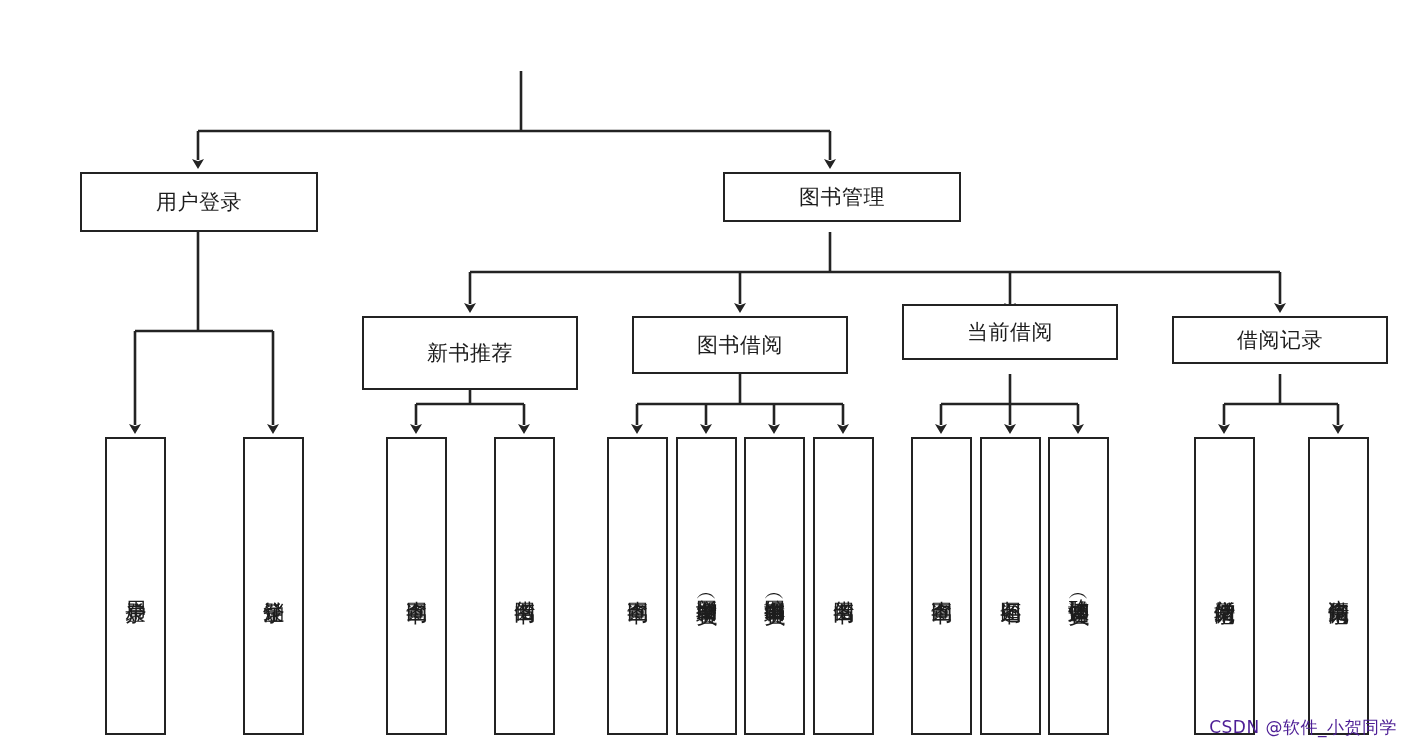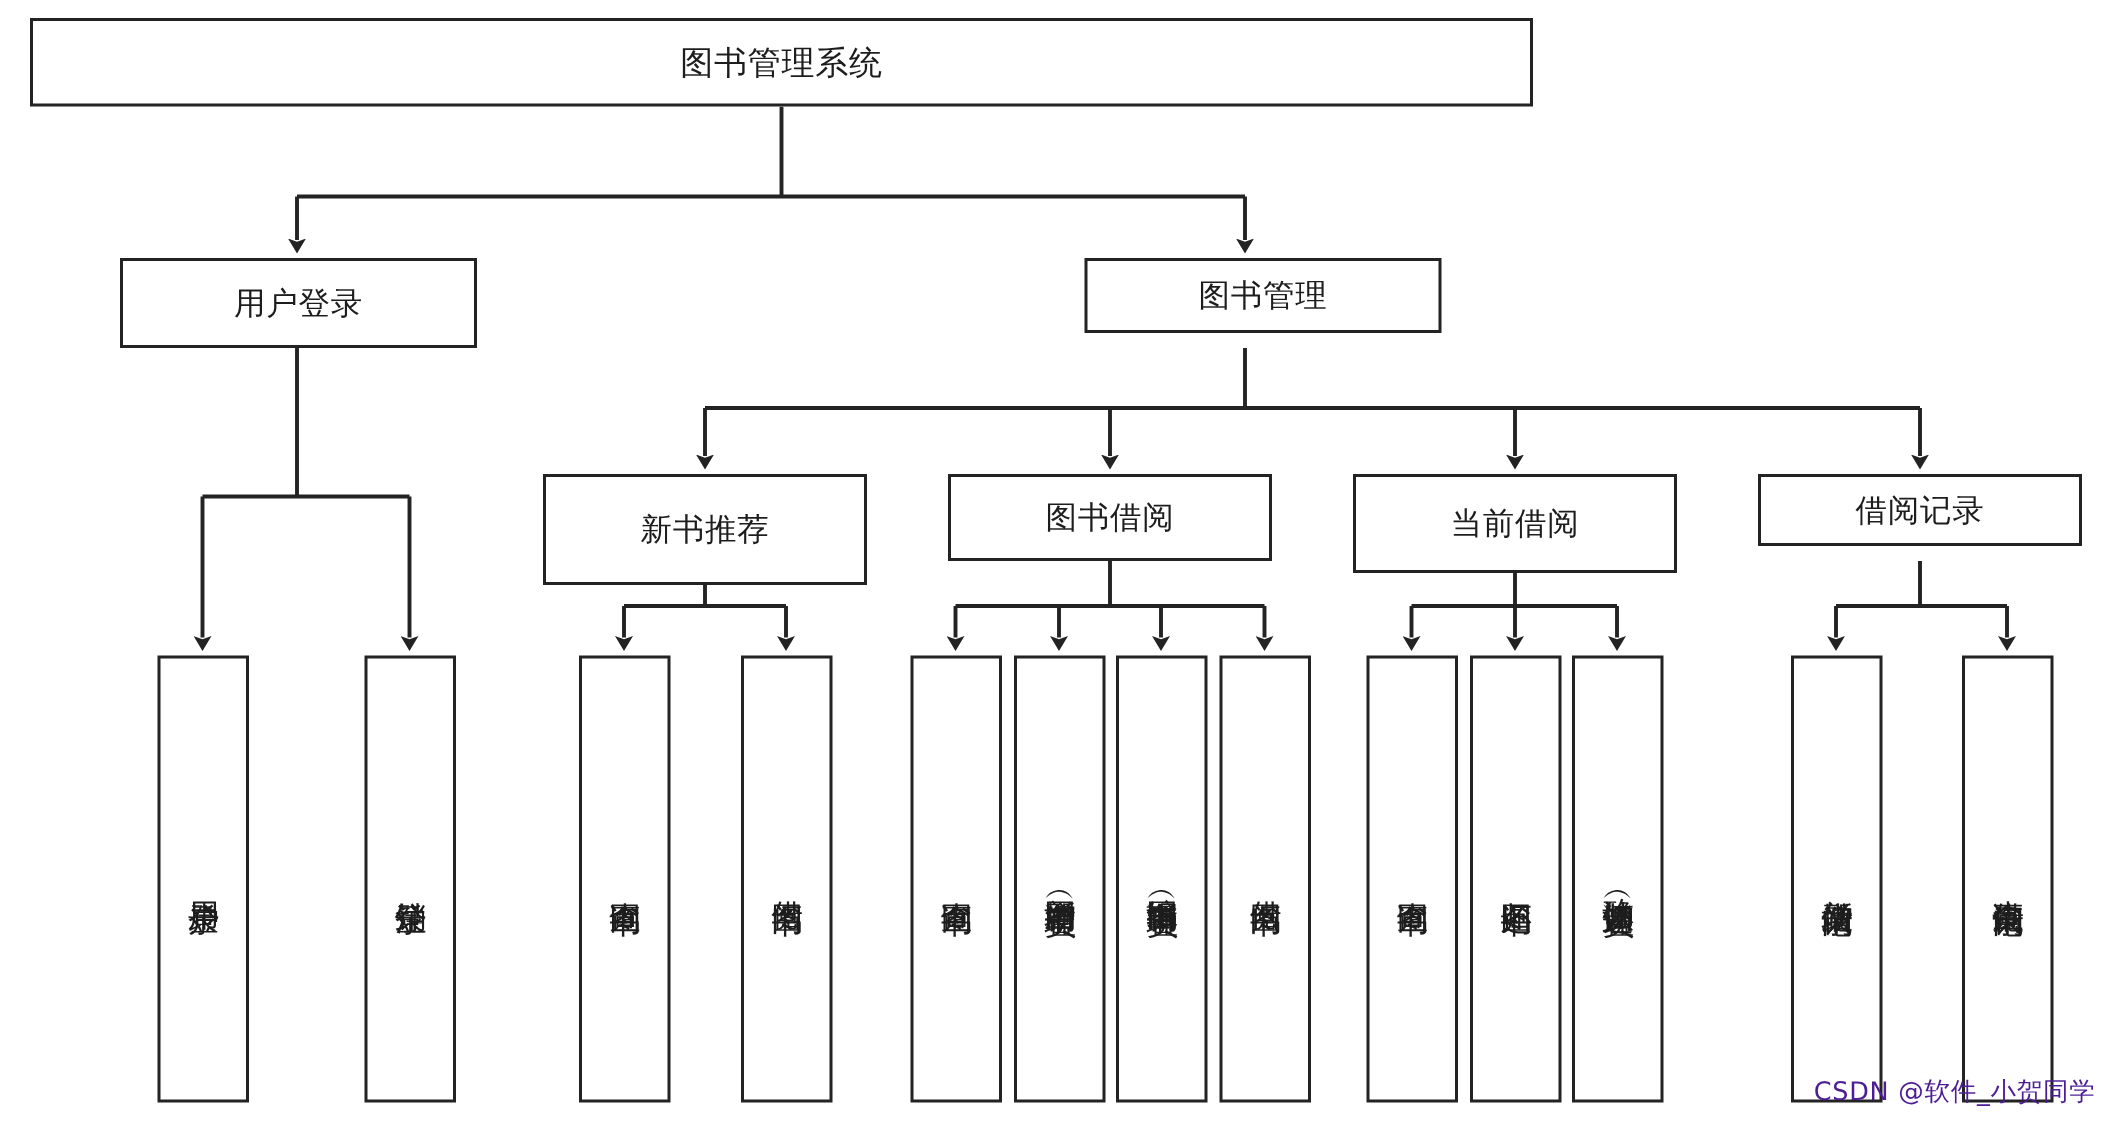--- a/index.html
+++ b/index.html
@@ -167,38 +167,35 @@
       <path d="M1224,404 L1338,404"></path>
     </g>
     <g stroke="#232323" stroke-width="2.6" fill="none" marker-end="url(#arrow)">
       <path d="M1224,404 L1224,425"></path>
     </g>
     <g stroke="#232323" stroke-width="2.6" fill="none" marker-end="url(#arrow)">
       <path d="M1338,404 L1338,425"></path>
     </g>
   </svg>
 
-  <div class="node node-h node-root" style="left:20px; top:12px; width:1002px; height:59px;">
-    <span>图书管理系统</span>
-  </div>
 
   <div class="node node-h" style="left:80px; top:172px; width:238px; height:60px;">
     <span>用户登录</span>
   </div>
   <div class="node node-h" style="left:711px; top:172px; width:238px; height:50px;margin-left:12px;">
     <span>图书管理</span>
   </div>
 
   <div class="node node-h" style="left:362px; top:316px; width:216px; height:74px;">
     <span>新书推荐</span>
   </div>
   <div class="node node-h" style="left:632px; top:316px; width:216px; height:58px;font-family:Liberation Serif, serif;">
     <span>图书借阅</span>
   </div>
-  <div class="node node-h" style="left:902px; top:316px; width:216px; height:66px;">
+  <div class="node node-h" style="left:902px; top:304px; width:216px; height:56px;">
     <span>当前借阅</span>
   </div>
   <div class="node node-h" style="left:1172px; top:316px; width:216px; height:48px;">
     <span>借阅记录</span>
   </div>
 
   <div class="node node-v" style="left:105px; top:437px; width:61px; height:298px;">
     <span>用户登录</span>
   </div>
   <div class="node node-v" style="left:243px; top:437px; width:61px; height:298px;">

